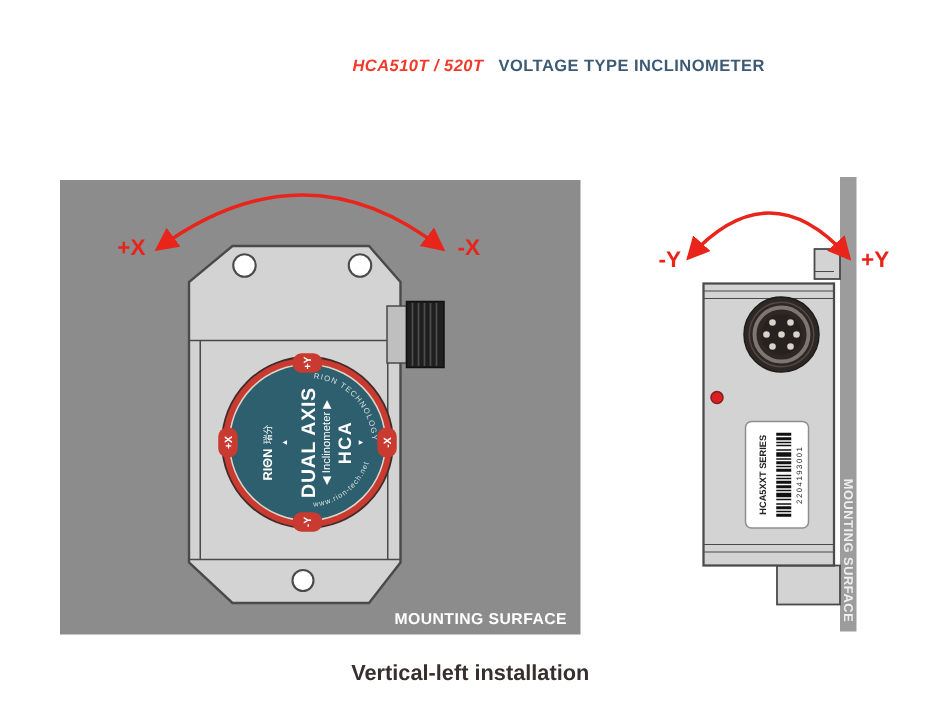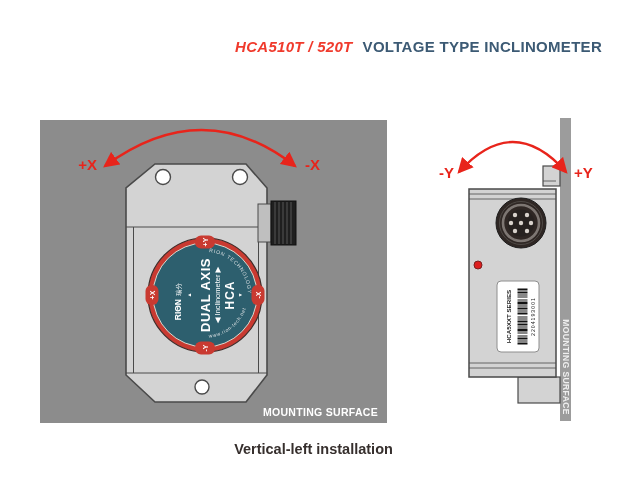--- a/index.html
+++ b/index.html
@@ -1,20 +1,20 @@
 <!DOCTYPE html>
 <html><head>
 <meta charset="utf-8">
 <style>
   html,body{margin:0;padding:0;background:#ffffff;}
   #stage{position:relative;width:627px;height:485px;background:#ffffff;overflow:hidden;
          font-family:"Liberation Sans",sans-serif;}
   #figure-svg{position:absolute;left:0;top:0;}
   .page-title{position:absolute;left:235px;top:38px;white-space:nowrap;
-              font-size:15px;font-weight:bold;letter-spacing:.3px;}
+              font-size:11px;font-weight:bold;letter-spacing:.3px;}
   .model-part{color:#f03a2c;font-style:italic;margin-right:10px;}
   .product-part{color:#3c5a74;}
   .caption{position:absolute;left:0;top:441px;width:627px;text-align:center;
            font-size:14.5px;font-weight:bold;color:#362f2d;}
   text{font-family:"Liberation Sans",sans-serif;}
 </style>
 </head>
 <body>
 
 <div id="stage">

